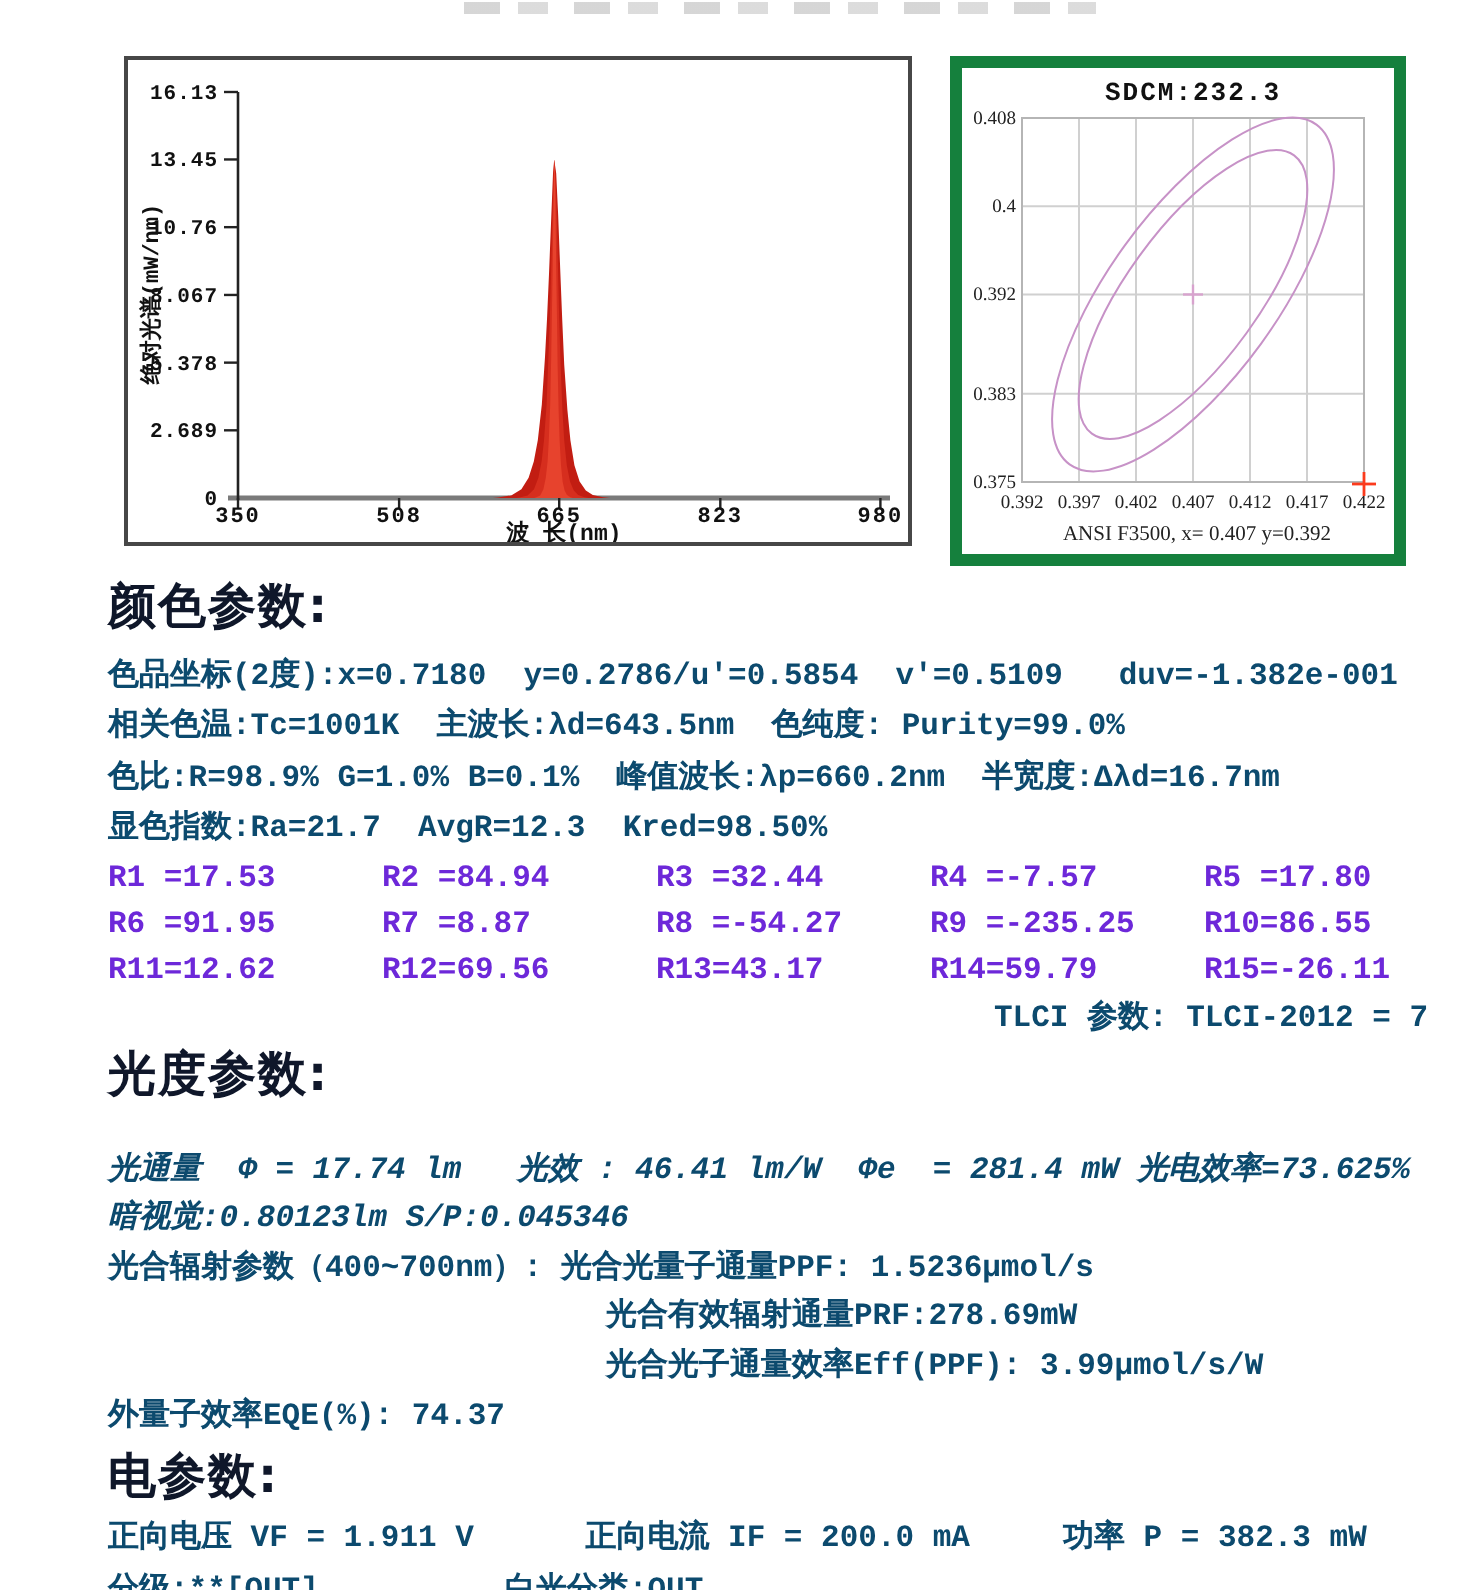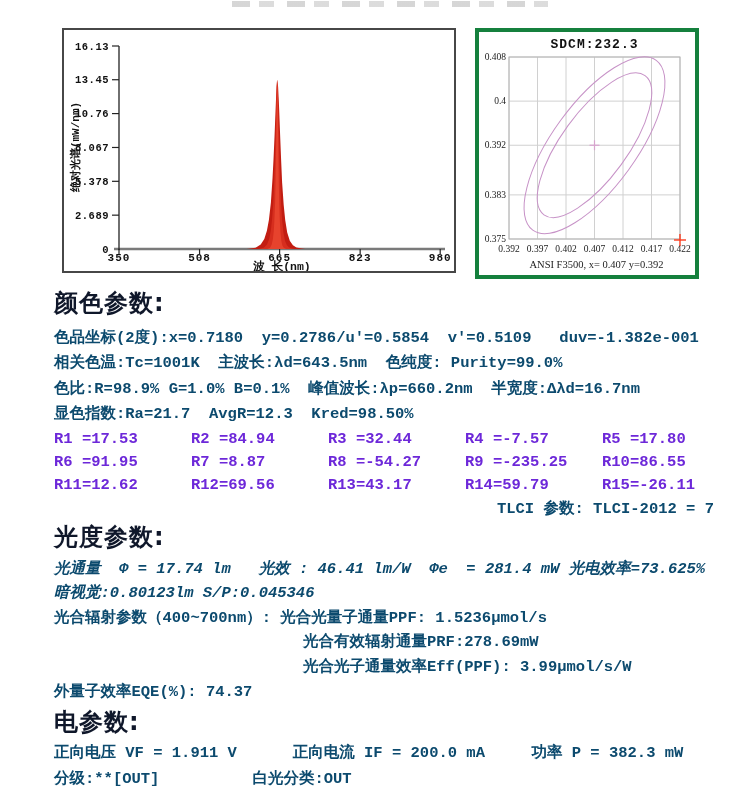--- a/index.html
+++ b/index.html
@@ -3,26 +3,26 @@
 <meta charset="utf-8">
 <style>
   html,body{margin:0;padding:0;background:#fff;}
   .page{position:relative;width:732px;height:795px;background:#ffffff;overflow:hidden;
         font-family:"Liberation Sans",sans-serif;color:#111;}
   
   .clip-title{position:absolute;left:232px;top:1px;width:316px;height:6px;opacity:.85;
       background:repeating-linear-gradient(90deg,#cfcfcf 0 18px,transparent 18px 27px,#d6d6d6 27px 42px,transparent 42px 55px);}
   .chart-box{position:absolute;background:#fff;}
   .box-spectrum{left:62px;top:28px;width:390px;height:241px;border:2px solid #474747;}
-  .box-cie{left:475px;top:28px;width:216px;height:243px;border:4px solid #15803d;}
+  .box-cie{left:475px;top:28px;width:216px;height:243px;border:6px solid #15803d;}
   .chart-box svg{display:block;}
   .tb{position:absolute;left:54px;top:288px;width:660px;}
   .tb h2{font-size:24px;font-weight:bold;line-height:30px;margin:0 0 8px 0;letter-spacing:1px;
          font-family:"DejaVu Sans",sans-serif;color:#0f172a;}
-  .tb h2.h2b{line-height:28px;margin:2px 0 6px 0;}
+  .tb h2.h2b{line-height:28px;margin:2px 0 22px 0;}
   .tb h2.h2c{line-height:28px;margin:4px 0 5px 0;}
   .pline{font-family:"Liberation Mono","DejaVu Sans Mono",monospace;font-weight:bold;
          font-size:15.5px;line-height:25.4px;white-space:pre;color:#0c4a6e;}
   .pmetric{line-height:24.6px;}
   .tlci{line-height:24px;text-align:right;}
   .ital{font-style:italic;}
   .indent{margin-left:249px;}
   .rgrid{display:grid;grid-template-columns:137px 137px 137px 137px auto;
          font-family:"Liberation Mono","DejaVu Sans Mono",monospace;font-weight:bold;
          font-size:15.5px;line-height:23px;color:#6d28d9;}

